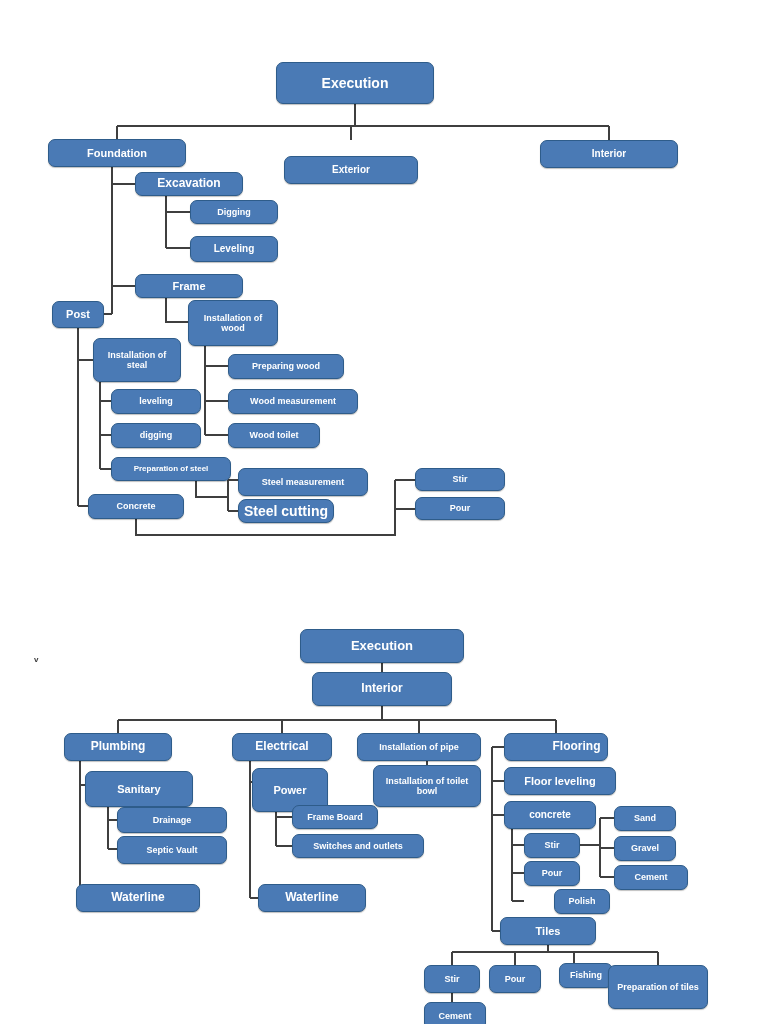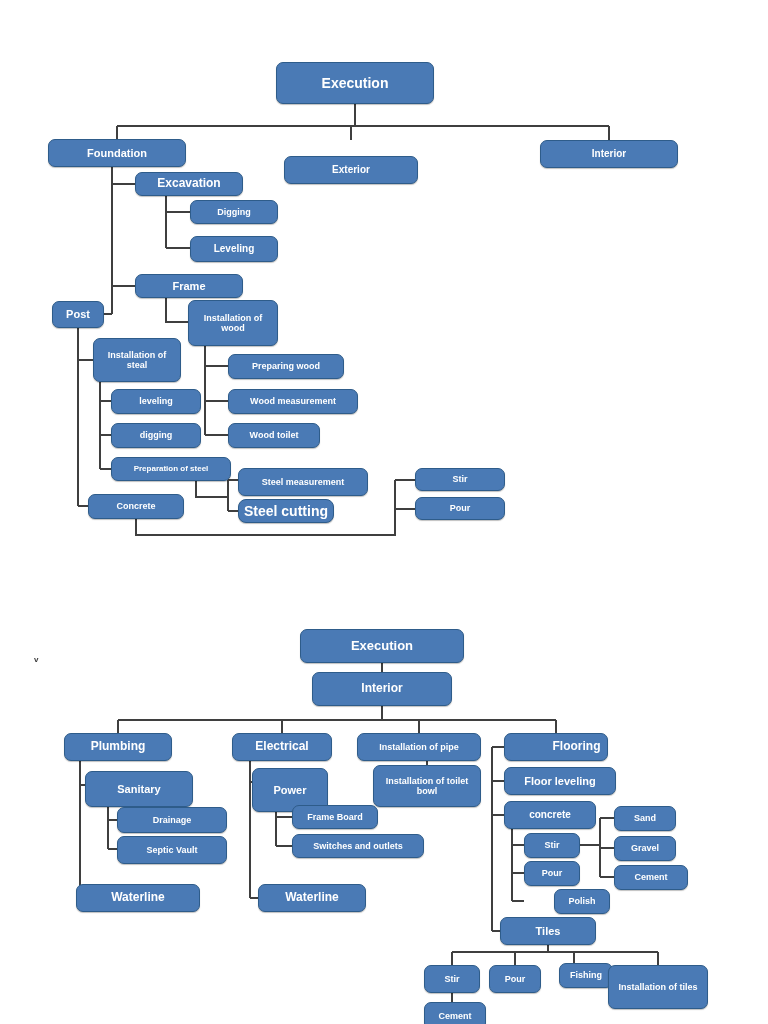--- a/index.html
+++ b/index.html
@@ -168,18 +168,18 @@
       <div class="node" style="left: 614px; top: 836px; width: 62px; height: 25px; font-size: 9px;">Gravel</div>
       <div class="node" style="left: 524px; top: 861px; width: 56px; height: 25px; font-size: 9px;">Pour</div>
       <div class="node" style="left: 614px; top: 865px; width: 74px; height: 25px; font-size: 9px;">Cement</div>
       <div class="node" style="left: 76px; top: 884px; width: 124px; height: 28px; font-size: 12px;">Waterline</div>
       <div class="node" style="left: 258px; top: 884px; width: 108px; height: 28px; font-size: 12px;">Waterline</div>
       <div class="node" style="left: 524px; top: 889px; width: 56px; height: 25px; font-size: 9px; margin-left: 30px;">Polish</div>
       <div class="node" style="left: 500px; top: 917px; width: 96px; height: 28px; font-size: 11px;">Tiles</div>
       <div class="node" style="left: 424px; top: 965px; width: 56px; height: 28px; font-size: 9px;">Stir</div>
       <div class="node" style="left: 489px; top: 965px; width: 52px; height: 28px; font-size: 9px;">Pour</div>
       <div class="node" style="left: 547px; top: 963px; width: 54px; height: 25px; font-size: 9px; margin-left: 12px;">Fishing</div>
-      <div class="node" style="left: 608px; top: 965px; width: 100px; height: 44px; font-size: 9px;">Installation of tiles</div>
+      <div class="node" style="left: 608px; top: 965px; width: 100px; height: 44px; font-size: 9px;">Preparation of tiles</div>
       <div class="node" style="left: 424px; top: 1002px; width: 62px; height: 28px; font-size: 9px;">Cement</div>
     </div>
 
   <div class="stray" style="left:34px;top:655px;">v</div>
 </div>
 
 </body></html>

